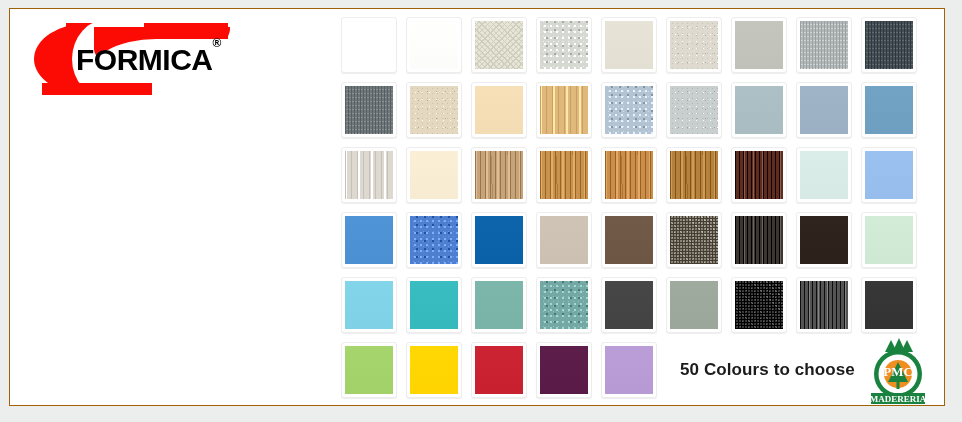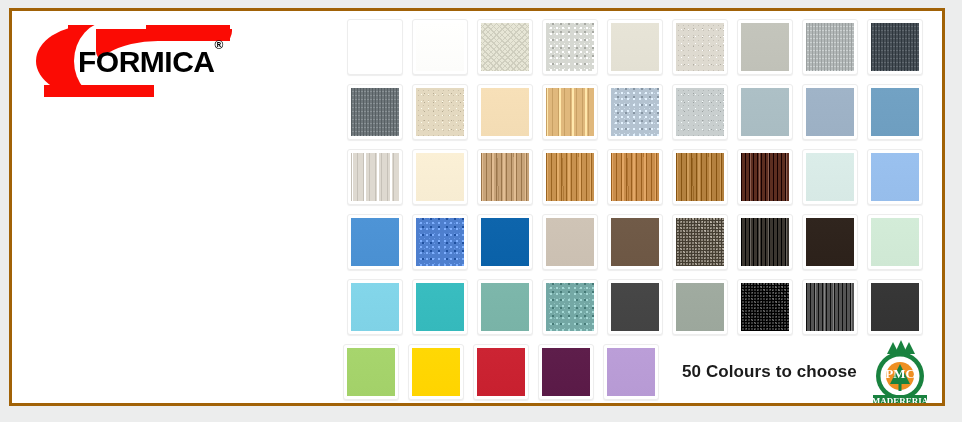--- a/index.html
+++ b/index.html
@@ -14,23 +14,22 @@
     position:absolute;left:0;top:0;width:962px;height:422px;
     background:#eceded;
     box-sizing:border-box;
   }
   .panel{
     position:absolute;
     left:9px;top:8px;
     width:936px;height:398px;
     background:#ffffff;
     box-sizing:border-box;
-    border:3px solid #a16207;
+    border:1px solid #a16207;
     overflow:hidden;
-    text-align:center;
   }
   
   .logo{
     position:absolute;
     left:10px;top:14px;
     width:230px;height:75px;
   }
   .logo-mark{
     position:absolute;left:8px;top:0;
     width:200px;height:72px;

